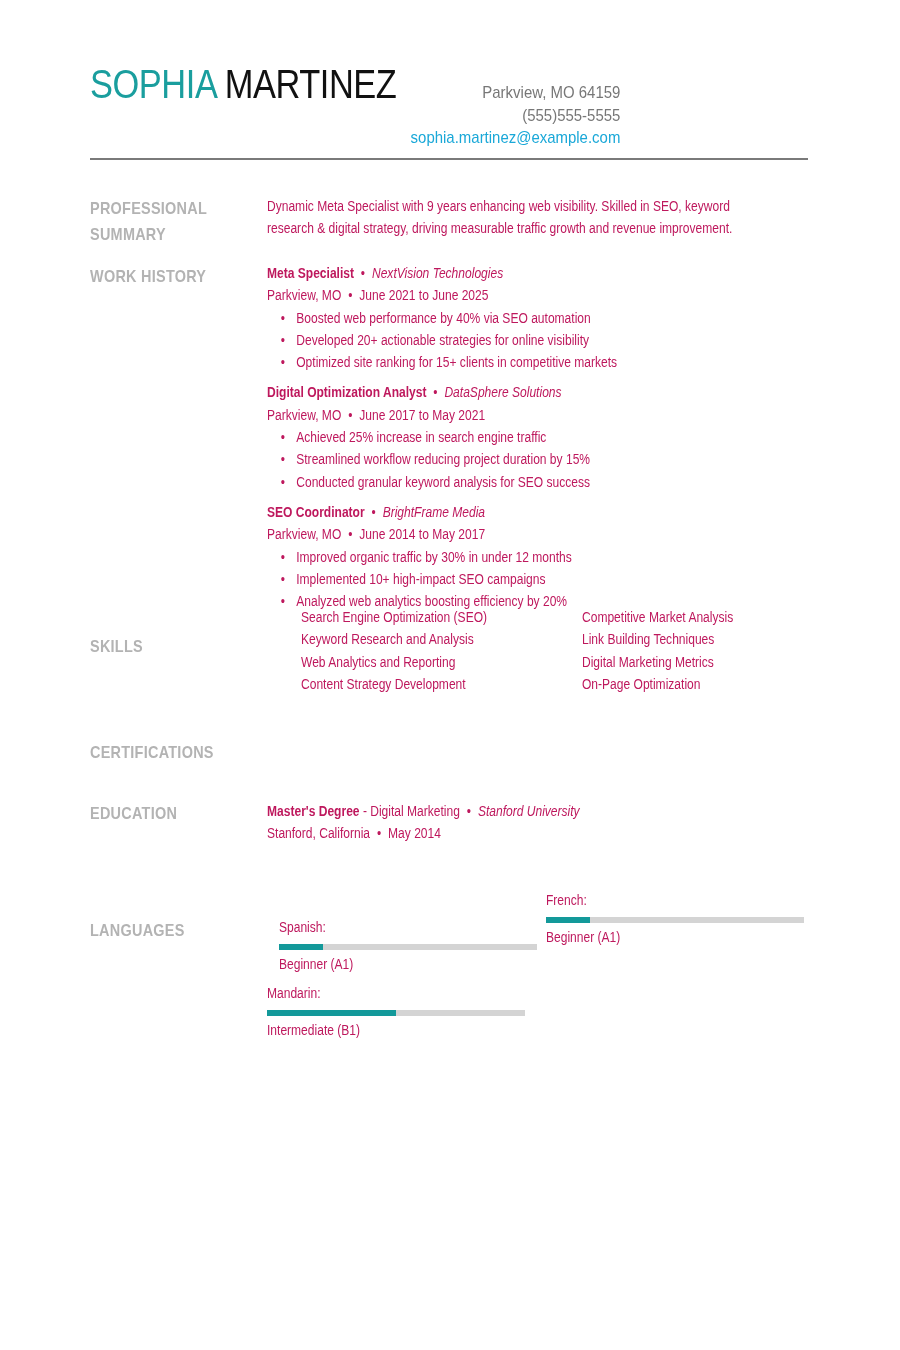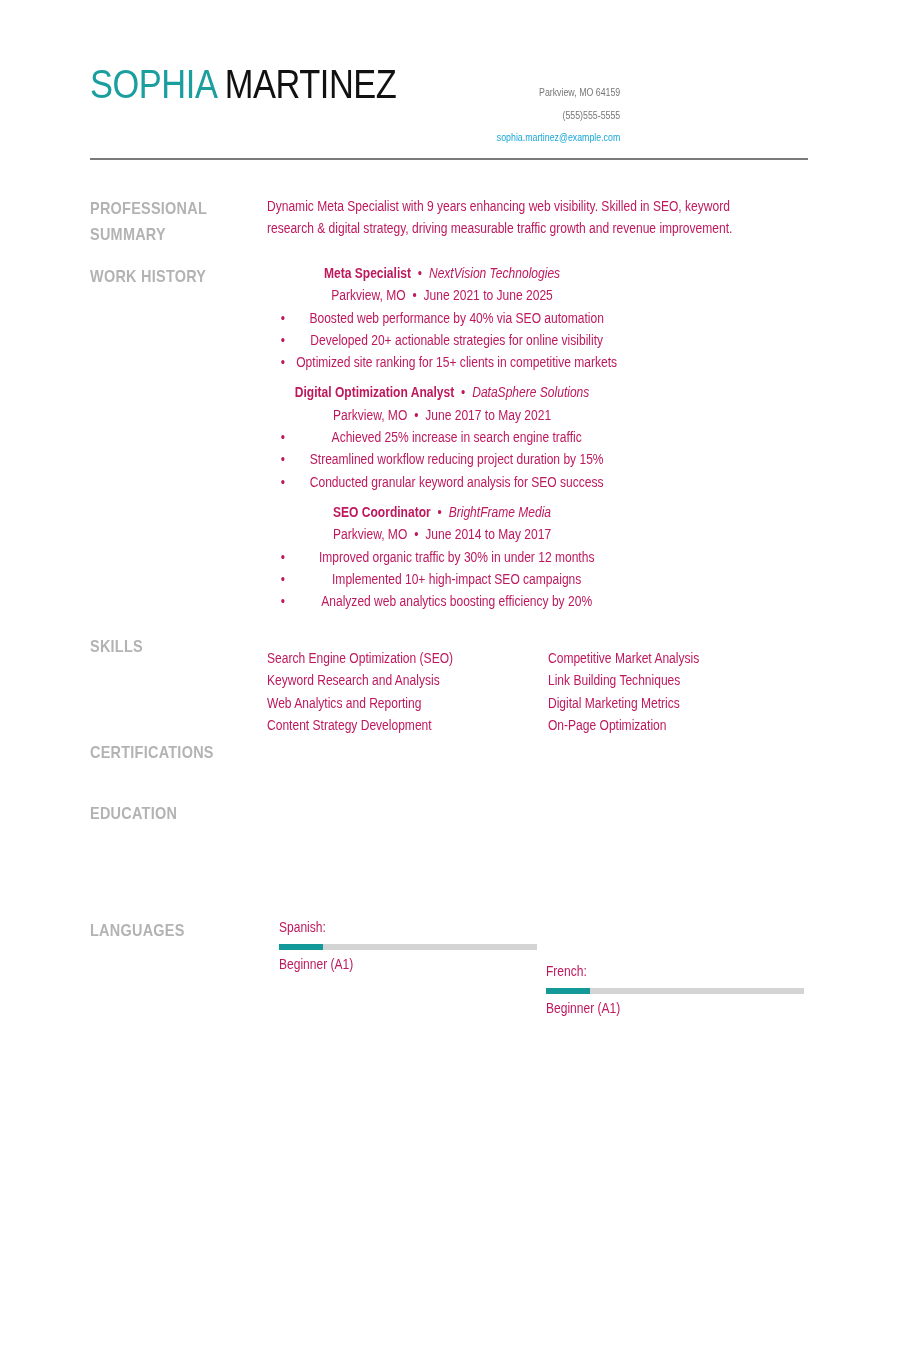--- a/index.html
+++ b/index.html
@@ -1,34 +1,34 @@
 <!DOCTYPE html>
 <html><head>
 <meta charset="utf-8">
 <style>
   html, body { margin:0; padding:0; background:#ffffff; }
   body { width:900px; height:1350px; position:relative; font-family:"Liberation Sans", sans-serif; color:#1a1a1a; }
   .page { position:absolute; left:0; top:0; width:712px; height:1350px; }
   .name { position:absolute; left:90px; top:62px; font-size:40px; letter-spacing:-0.5px; font-family:"Liberation Sans", sans-serif; white-space:nowrap; transform:scaleX(0.86); transform-origin:left top; }
   .name .first { color:#1a9e9e; }
   .name .last { color:#111; }
-  .contact { position:absolute; right:92px; top:82px; text-align:right; font-size:10px; line-height:22.5px; color:#777; }
+  .contact { position:absolute; right:92px; top:82px; text-align:right; font-size:17px; line-height:22.5px; color:#777; }
   .contact .email { color:#1aa8d8; }
   .contact div { transform:scaleX(0.88); transform-origin:right center; white-space:nowrap; }
   .rule { position:absolute; left:90px; top:158px; width:718px; height:2px; background:#7a7a7a; }
   .section-label { position:absolute; left:90px; color:#b3b3b3; font-weight:bold; font-size:17px; line-height:26px; letter-spacing:0.3px; transform:scaleX(0.85); transform-origin:left top; white-space:nowrap; }
   .content { position:absolute; left:267px; font-size:14px; line-height:22.3px; color:#be185d; }
   .cx { transform:scaleX(0.86); transform-origin:left top; white-space:nowrap; }
   .bold { font-weight:bold; }
   .ital { font-style:italic; }
   .dot { margin:0 8px; }
   ul { margin:0; padding:0; list-style:none; }
   li { position:relative; padding-left:34px; }
   li:before { content:"\2022"; position:absolute; left:16px; top:0; }
-  .job { margin-bottom:8px;text-align:center; }
+  .job { margin-bottom:8px; }
   .skills { display:grid; grid-template-columns:281px 260px; }
   .lang-block { position:absolute; width:258px; }
   .lang-bar { height:6px; background:#d4d4d4; margin:6px 0 3px; position:relative; }
   .lang-fill { height:6px; background:#13999a; position:absolute; left:0; top:0; }
 </style>
 </head>
 <body>
 
 <div class="page">
   <div class="name">
@@ -76,45 +76,56 @@
       <div class="cx"><span>Parkview, MO</span><span class="dot">•</span><span>June 2014 to May 2017</span></div>
       <ul class="cx">
         <li>Improved organic traffic by 30% in under 12 months</li>
         <li>Implemented 10+ high-impact SEO campaigns</li>
         <li>Analyzed web analytics boosting efficiency by 20%</li>
       </ul>
     </div>
   </div>
 
   <div class="section-label" style="top:634px;">SKILLS</div>
-  <div class="content skills" style="top:647px;">
+  <div class="content skills" style="top:606px;margin-left:34px;">
     <div class="cx">Search Engine Optimization (SEO)</div>
     <div class="cx">Competitive Market Analysis</div>
     <div class="cx">Keyword Research and Analysis</div>
     <div class="cx">Link Building Techniques</div>
     <div class="cx">Web Analytics and Reporting</div>
     <div class="cx">Digital Marketing Metrics</div>
     <div class="cx">Content Strategy Development</div>
     <div class="cx">On-Page Optimization</div>
   </div>
 
   <div class="section-label" style="top:740px;">CERTIFICATIONS</div>
 
   <div class="section-label" style="top:801px;">EDUCATION</div>
   <div class="content" style="top:800px;">
+    <div class="job">
+      <div class="cx"><span class="bold">Master's Degree</span><span> - Digital Marketing</span><span class="dot">•</span><span class="ital">Stanford University</span></div>
+      <div class="cx"><span>Stanford, California</span><span class="dot">•</span><span>May 2014</span></div>
+    </div>
   </div>
 
   <div class="section-label" style="top:918px;">LANGUAGES</div>
   <div class="content lang-block" style="top:916px; left:279px;">
     <div class="cx">Spanish:</div>
     <div class="lang-bar">
         <div class="lang-fill" style="width:17%;"></div>
       </div>
     <div class="cx">Beginner (A1)</div>
   </div>
-  <div class="content lang-block" style="top:960px; left:546px;">
+  <div class="content lang-block" style="top:889px; left:546px;">
     <div class="cx">French:</div>
     <div class="lang-bar">
         <div class="lang-fill" style="width:17%;"></div>
       </div>
     <div class="cx">Beginner (A1)</div>
   </div>
+  <div class="content lang-block" style="top:982px; left:267px;">
+    <div class="cx">Mandarin:</div>
+    <div class="lang-bar">
+        <div class="lang-fill" style="width:50%;"></div>
+      </div>
+    <div class="cx">Intermediate (B1)</div>
+  </div>
 </div>
 
 </body></html>

